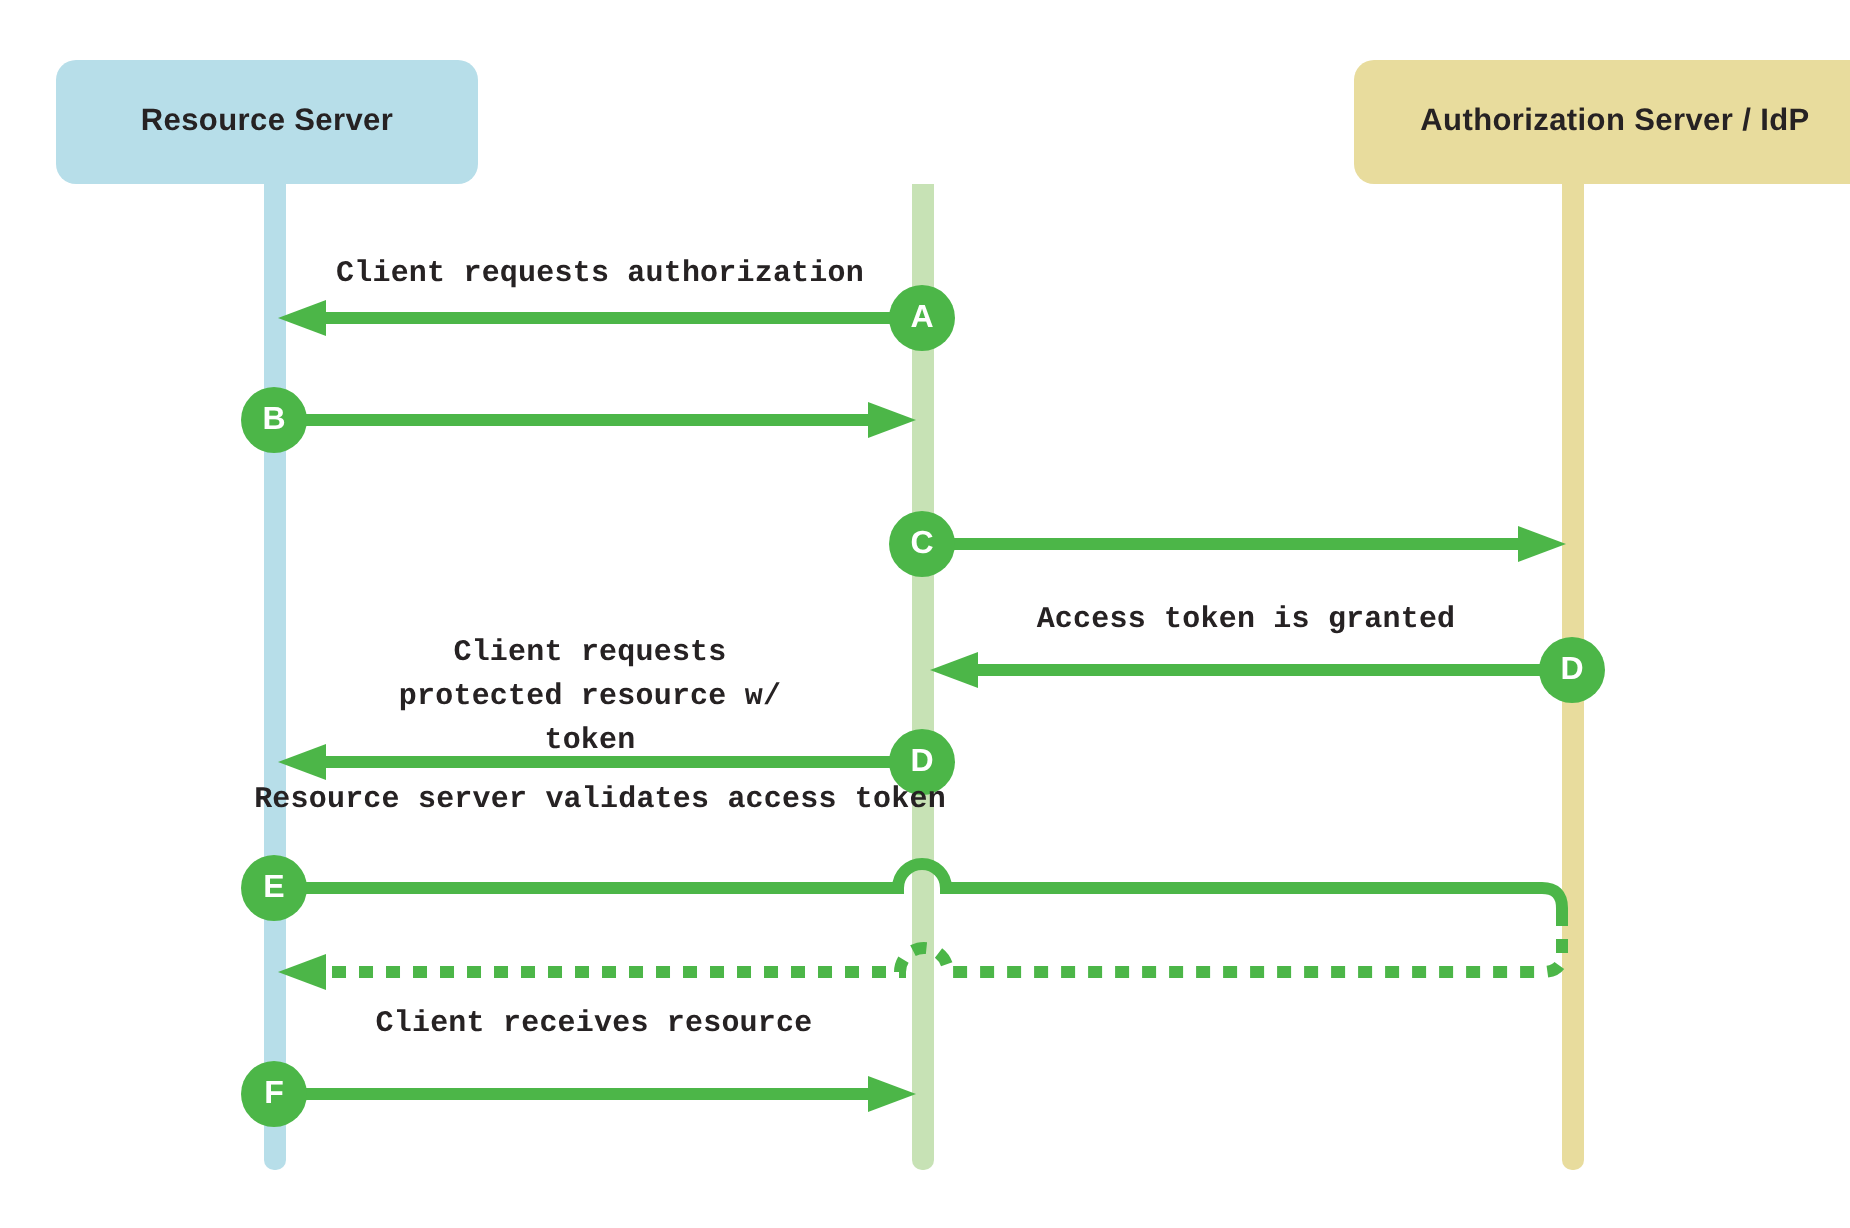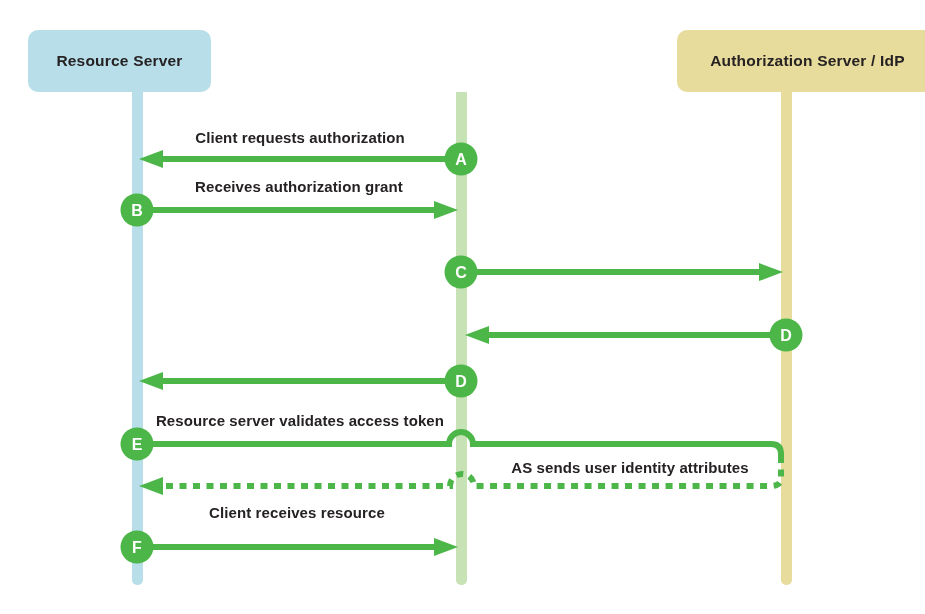--- a/index.html
+++ b/index.html
@@ -27,21 +27,21 @@
     height: 62px;
     border-radius: 10px;
     display: flex;
     align-items: center;
     justify-content: center;
     font-weight: 700;
     font-size: 15.5px;
     color: var(--text-dark);
     letter-spacing: 0.2px;
   }
-  .actor-rs { left: 28px;  width: 183px; background: var(--box-blue); align-items: center; }
+  .actor-rs { left: 28px;  width: 211px; background: var(--box-blue); align-items: center; }
   .actor-cl { left: 352px; width: 221px; background: var(--box-green); }
   .actor-as { left: 677px; width: 261px; background: var(--box-khaki); }
   
   .lifeline {
     position: absolute;
     top: 92px;
     width: 11px;
     height: 493px;
     border-radius: 0 0 5px 5px;
   }
@@ -78,20 +78,21 @@
   
   .msg-label {
     position: absolute;
     transform: translate(-50%, -50%);
     font-size: 15px;
     font-weight: 600;
     color: var(--text-dark);
     white-space: nowrap;
     text-align: center;
     letter-spacing: 0.1px;
+    font-family: Liberation Mono, monospace;
   }
   .msg-label.wrap {
     white-space: normal;
     width: 215px;
     line-height: 22px;
   }
 </style>
 </head>
 <body>
 
@@ -150,18 +151,18 @@
     <span>D</span>
   </div>
   <div class="step-circle" style="left:137px; top:444px">
     <span>E</span>
   </div>
   <div class="step-circle" style="left:137px; top:547px">
     <span>F</span>
   </div>
 
   <div class="msg-label" style="left:300px; top:137px">Client requests authorization</div>
-  <div class="msg-label" style="left:299px; top:186px">Receives authorization grant</div>
-  <div class="msg-label" style="left:300px; top:420px">Resource server validates access token</div>
-  <div class="msg-label" style="left:630px; top:467px">AS sends user identity attributes</div>
+  <div class="msg-label" style="left:623px; top:310px">Access token is granted</div>
+  <div class="msg-label wrap" style="left:295px; top:349px">Client requests protected resource w/ token</div>
+  <div class="msg-label" style="left:300px; top:400px">Resource server validates access token</div>
   <div class="msg-label" style="left:297px; top:512px">Client receives resource</div>
 
 </div>
 
 </body></html>

